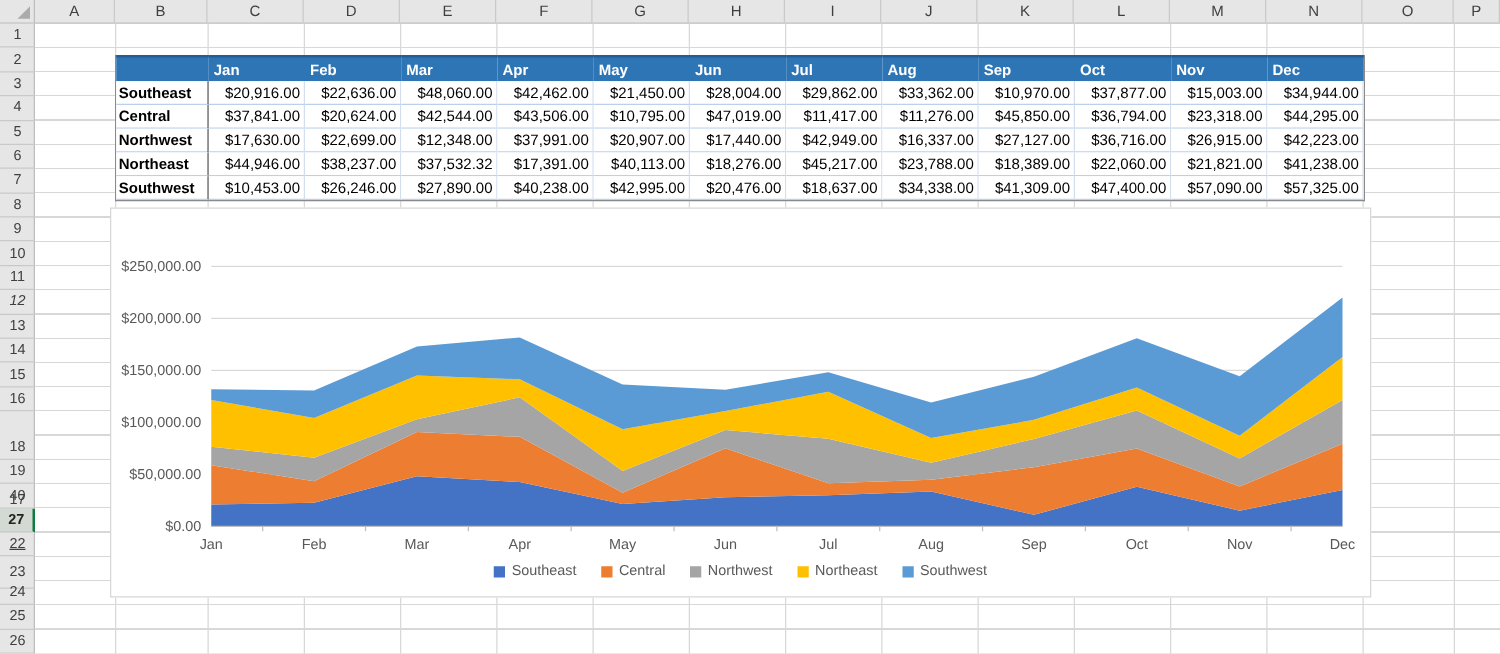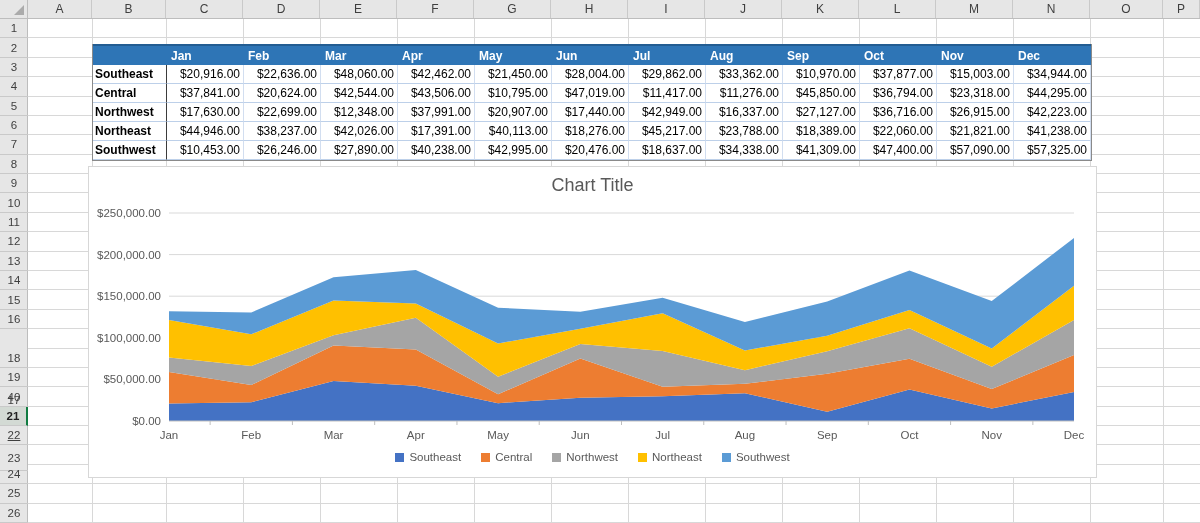--- a/index.html
+++ b/index.html
@@ -77,30 +77,30 @@
       <div class="rowh" style="top: 19.385px; height: 19.385px;">2</div>
       <div class="rowh" style="top: 38.77px; height: 19.385px;">3</div>
       <div class="rowh" style="top: 58.155px; height: 19.385px;">4</div>
       <div class="rowh" style="top: 77.54px; height: 19.385px;">5</div>
       <div class="rowh" style="top: 96.925px; height: 19.385px;">6</div>
       <div class="rowh" style="top: 116.31px; height: 19.385px;">7</div>
       <div class="rowh" style="top: 135.695px; height: 19.385px;">8</div>
       <div class="rowh" style="top: 155.08px; height: 19.385px;">9</div>
       <div class="rowh" style="top: 174.465px; height: 19.385px;">10</div>
       <div class="rowh" style="top: 193.85px; height: 19.385px;">11</div>
-      <div class="rowh" style="top: 213.235px; height: 19.385px;">12</div>
+      <div class="rowh" style="top: 213.235px; height: 19.385px; font-style: italic;">12</div>
       <div class="rowh" style="top: 232.62px; height: 19.385px;">13</div>
       <div class="rowh" style="top: 252.005px; height: 19.385px;">14</div>
       <div class="rowh" style="top: 271.39px; height: 19.385px;">15</div>
       <div class="rowh" style="top: 290.775px; height: 19.385px;">16</div>
       <div class="rowh" style="top: 324px; height: 19.385px; margin-top: 48px;">17</div>
       <div class="rowh" style="top: 329.545px; height: 19.385px;">18</div>
       <div class="rowh" style="top: 348.93px; height: 19.385px;">19</div>
       <div class="rowh" style="top: 368.315px; height: 19.385px;">40</div>
-      <div class="rowh active" style="top: 387.7px; height: 19.385px;">21</div>
+      <div class="rowh active" style="top: 387.7px; height: 19.385px;">27</div>
       <div class="rowh" style="top: 407.085px; height: 19.385px; text-decoration: underline;">22</div>
       <div class="rowh" style="top: 426.47px; height: 26px;">23</div>
       <div class="rowh" style="top: 445.855px; height: 19.385px;">24</div>
       <div class="rowh" style="top: 465.24px; height: 19.385px;">25</div>
       <div class="rowh" style="top: 484.625px; height: 19.385px;">26</div>
     </div>
   <div id="grid">
       <div class="vline" style="left: 64px;"></div>
       <div class="vline" style="left: 138px;"></div>
       <div class="vline" style="left: 215px;"></div>
@@ -167,21 +167,21 @@
       <div class="val-cell">$17,440.00</div>
       <div class="val-cell">$42,949.00</div>
       <div class="val-cell">$16,337.00</div>
       <div class="val-cell">$27,127.00</div>
       <div class="val-cell">$36,716.00</div>
       <div class="val-cell">$26,915.00</div>
       <div class="val-cell">$42,223.00</div>
       <div class="label-cell">Northeast</div>
       <div class="val-cell">$44,946.00</div>
       <div class="val-cell">$38,237.00</div>
-      <div class="val-cell">$42,026.00</div>
+      <div class="val-cell">$37,532.32</div>
       <div class="val-cell">$17,391.00</div>
       <div class="val-cell">$40,113.00</div>
       <div class="val-cell">$18,276.00</div>
       <div class="val-cell">$45,217.00</div>
       <div class="val-cell">$23,788.00</div>
       <div class="val-cell">$18,389.00</div>
       <div class="val-cell">$22,060.00</div>
       <div class="val-cell">$21,821.00</div>
       <div class="val-cell">$41,238.00</div>
       <div class="label-cell">Southwest</div>
@@ -235,21 +235,20 @@
         <text x="326.8181818181818" y="272" text-anchor="middle" font-size="11.5px" font-family="&quot;Liberation Sans&quot;, sans-serif" fill="#595959">Apr</text>
         <text x="409.09090909090907" y="272" text-anchor="middle" font-size="11.5px" font-family="&quot;Liberation Sans&quot;, sans-serif" fill="#595959">May</text>
         <text x="491.3636363636364" y="272" text-anchor="middle" font-size="11.5px" font-family="&quot;Liberation Sans&quot;, sans-serif" fill="#595959">Jun</text>
         <text x="573.6363636363636" y="272" text-anchor="middle" font-size="11.5px" font-family="&quot;Liberation Sans&quot;, sans-serif" fill="#595959">Jul</text>
         <text x="655.9090909090909" y="272" text-anchor="middle" font-size="11.5px" font-family="&quot;Liberation Sans&quot;, sans-serif" fill="#595959">Aug</text>
         <text x="738.1818181818181" y="272" text-anchor="middle" font-size="11.5px" font-family="&quot;Liberation Sans&quot;, sans-serif" fill="#595959">Sep</text>
         <text x="820.4545454545455" y="272" text-anchor="middle" font-size="11.5px" font-family="&quot;Liberation Sans&quot;, sans-serif" fill="#595959">Oct</text>
         <text x="902.7272727272727" y="272" text-anchor="middle" font-size="11.5px" font-family="&quot;Liberation Sans&quot;, sans-serif" fill="#595959">Nov</text>
         <text x="985" y="272" text-anchor="middle" font-size="11.5px" font-family="&quot;Liberation Sans&quot;, sans-serif" fill="#595959">Dec</text>
       </svg>
-    <div id="chart-title" style="color: rgb(89, 89, 89);">Chart Title</div>
     <div id="legend">
         <div class="leg-item">
           <span class="leg-marker" style="background: rgb(68, 114, 196);"></span>
           <span class="leg-label">Southeast</span>
         </div>
         <div class="leg-item">
           <span class="leg-marker" style="background: rgb(237, 125, 49);"></span>
           <span class="leg-label">Central</span>
         </div>
         <div class="leg-item">

